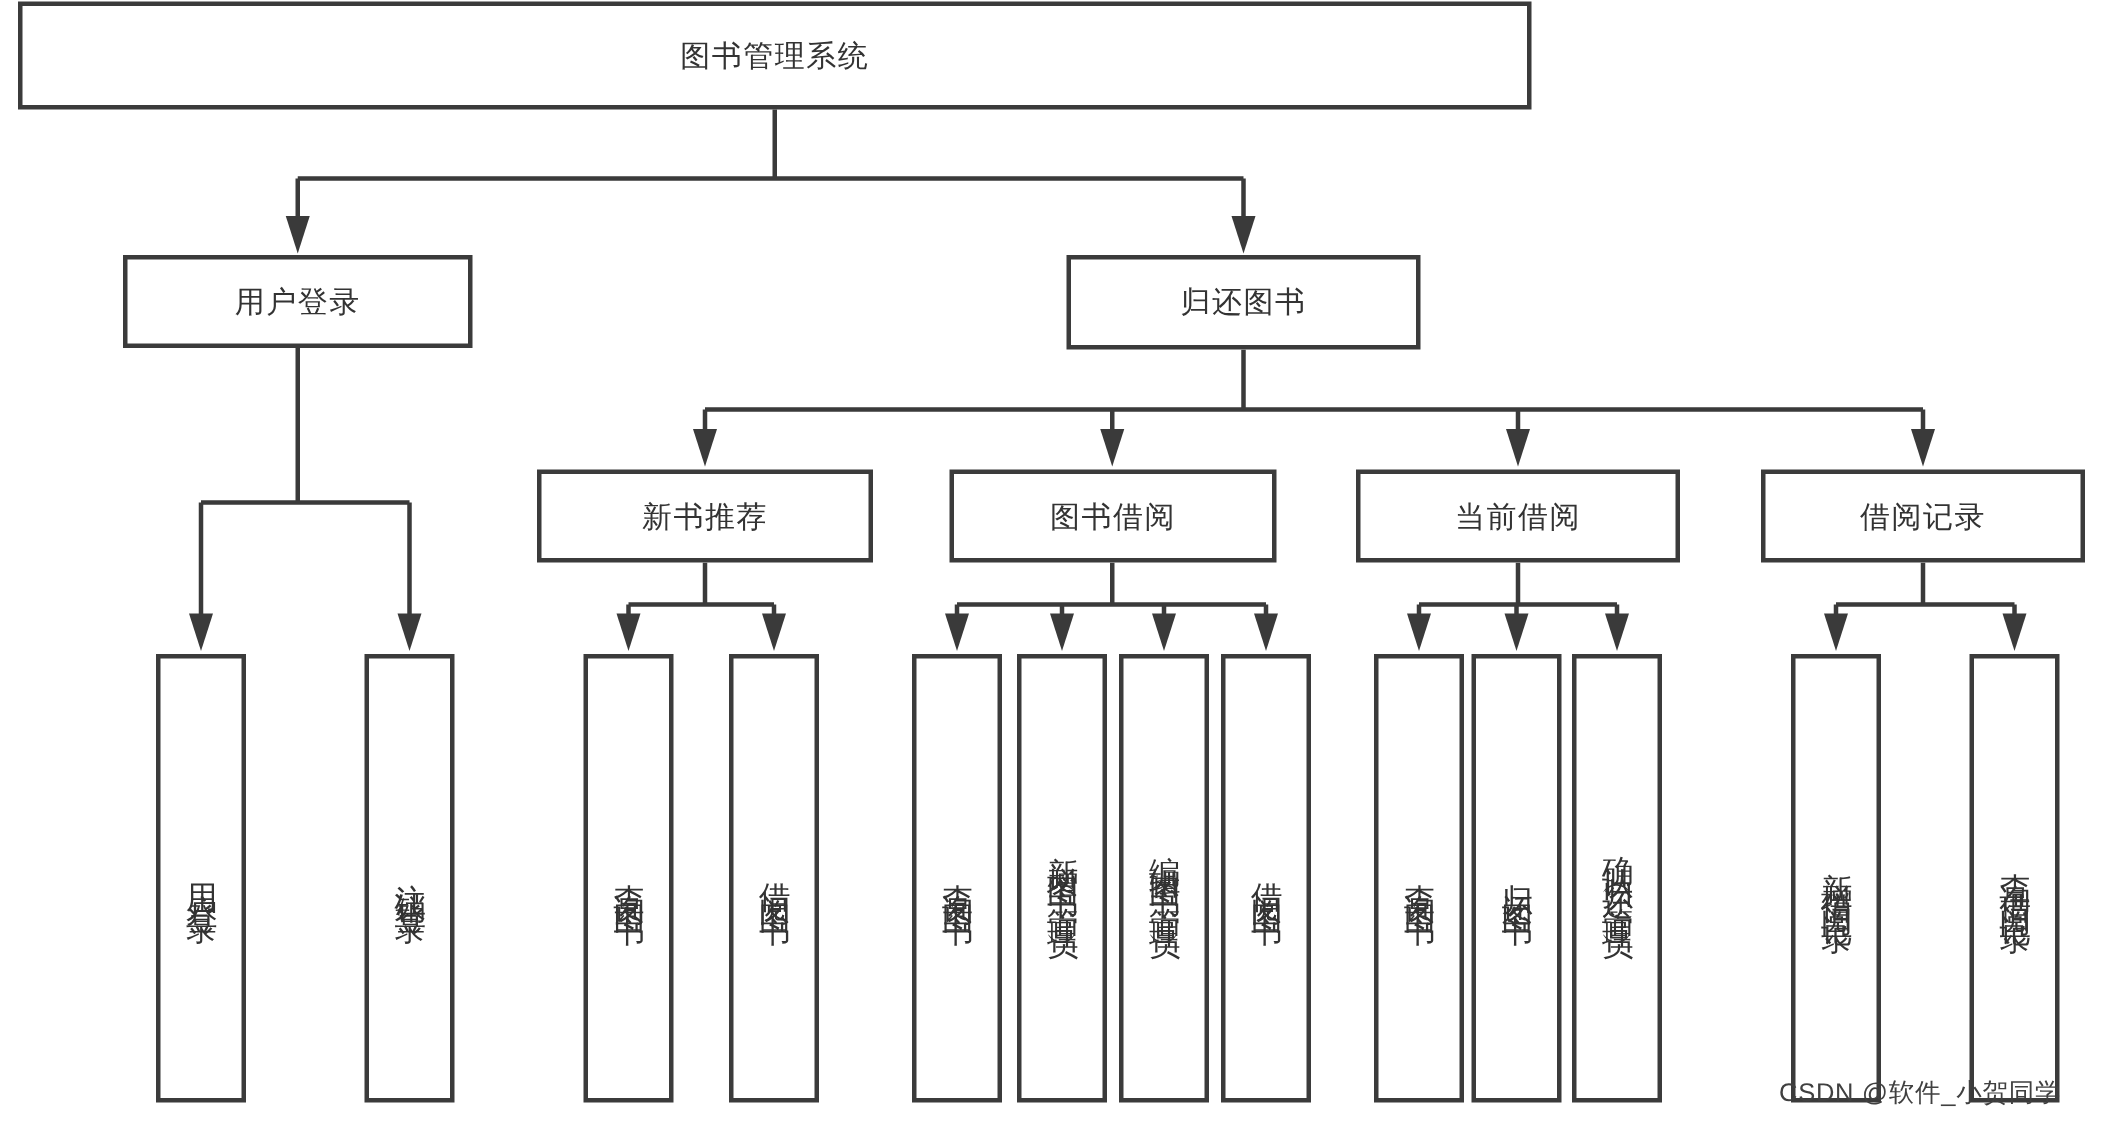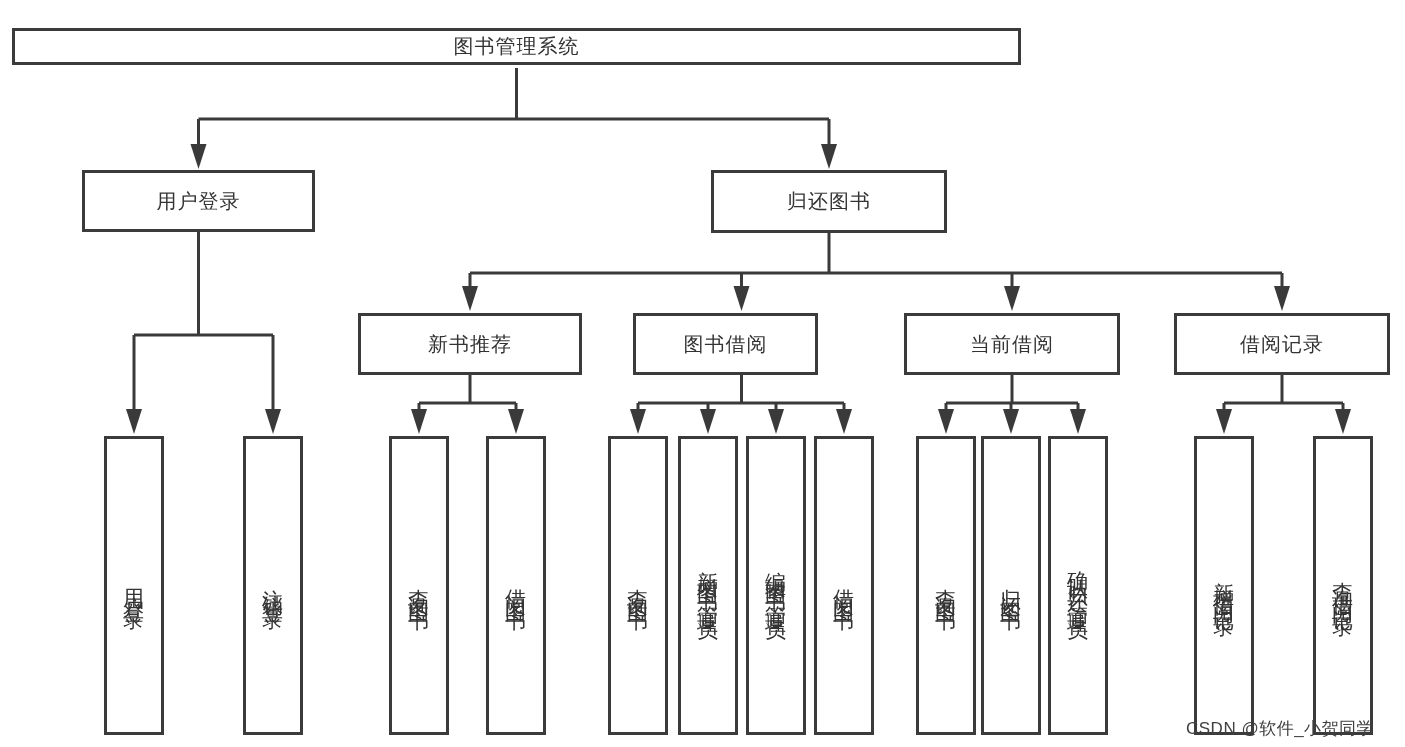--- a/index.html
+++ b/index.html
@@ -99,35 +99,35 @@
       <polygon points="776,434 768,409 784,409"></polygon>
       <polygon points="844,434 836,409 852,409"></polygon>
       <polygon points="946,434 938,409 954,409"></polygon>
       <polygon points="1011,434 1003,409 1019,409"></polygon>
       <polygon points="1078,434 1070,409 1086,409"></polygon>
       <polygon points="1224,434 1216,409 1232,409"></polygon>
       <polygon points="1343,434 1335,409 1351,409"></polygon>
     </g>
   </svg>
 
-  <div class="node" style="left:12px; top:28px; width:1009px; height:37px;">
+  <div class="node" style="left:12px; top:1px; width:1009px; height:72px;">
     <span>图书管理系统</span>
   </div>
 
   <div class="node" style="left:82px; top:170px; width:233px; height:62px;">
     <span>用户登录</span>
   </div>
   <div class="node" style="left:711px; top:170px; width:236px; height:63px;">
     <span>归还图书</span>
   </div>
 
   <div class="node" style="left:358px; top:313px; width:224px; height:62px;">
     <span>新书推荐</span>
   </div>
-  <div class="node" style="left:633px; top:313px; width:185px; height:62px;">
+  <div class="node" style="left:633px; top:313px; width:218px; height:62px;">
     <span>图书借阅</span>
   </div>
   <div class="node" style="left:1174px; top:313px; width:216px; height:62px;">
     <span>借阅记录</span>
   </div>
   <div class="node" style="left:904px; top:313px; width:216px; height:62px;">
     <span>当前借阅</span>
   </div>
 
   <div class="leaf" style="left:104px; top:436px;">

